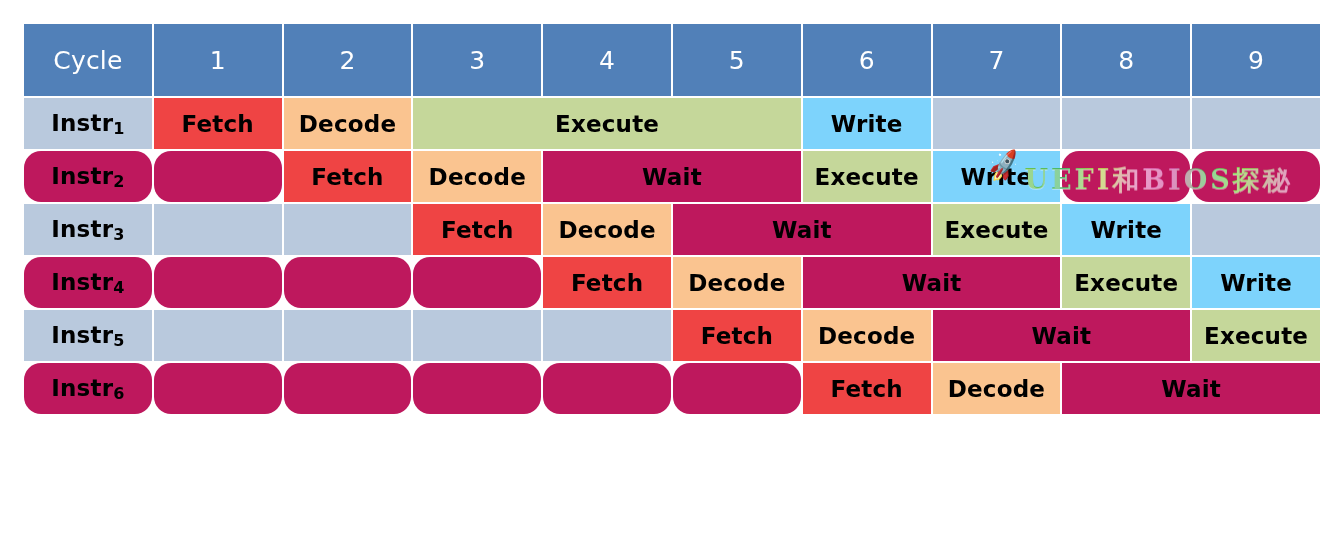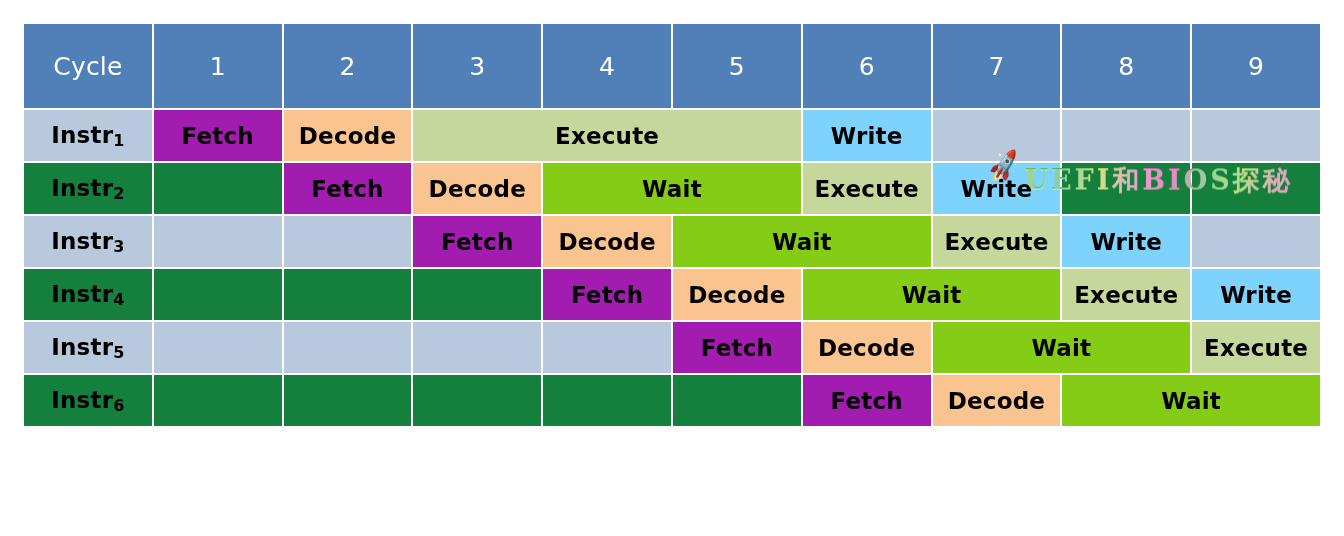--- a/index.html
+++ b/index.html
@@ -28,42 +28,42 @@
     font-size:23px;
     letter-spacing:.2px;
     white-space:nowrap;
     overflow:hidden;
   }
 
   
   tr.head td{
     background:#5180b8;
     color:#ffffff;
-    height:84px;
+    height:72px;
     font-size:25px;
     font-weight:400;
   }
   tr.head td.cycle-label{font-size:25px;}
 
   
   tr.body-row td{height:51px;}
   td.label{
     font-weight:400;
     font-size:25px;
     color:#1a1a1a;
   }
   td.label .sub{font-size:16px;vertical-align:-3px;}
 
   
   .empty-dark{background:#b9c9dd;}
-  .empty-light{background:#15803d;}
-  .s-fetch{background:#a21caf;}
+  .empty-light{background:#be185d;border-radius:17px;}
+  .s-fetch{background:#ef4444;}
   .s-decode{background:#fac490;margin-top:24px;}
   .s-execute{background:#c5d79a;margin-top:30px;}
-  .s-wait{background:#84cc16;}
+  .s-wait{background:#be185d;}
   .s-write{background:#7dd3fc;}
 
   
   #watermark{
     position:absolute;
     left:988px; top:134px;
     display:flex;
     align-items:center;
     gap:2px;
     pointer-events:none;

